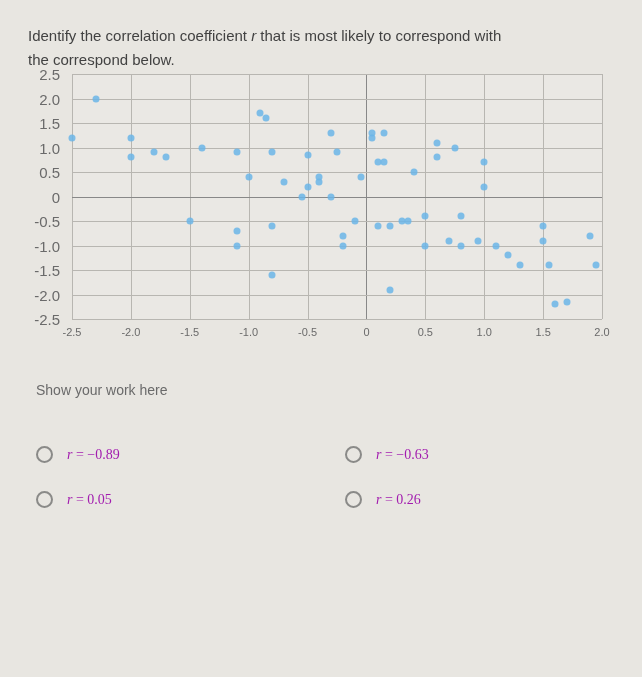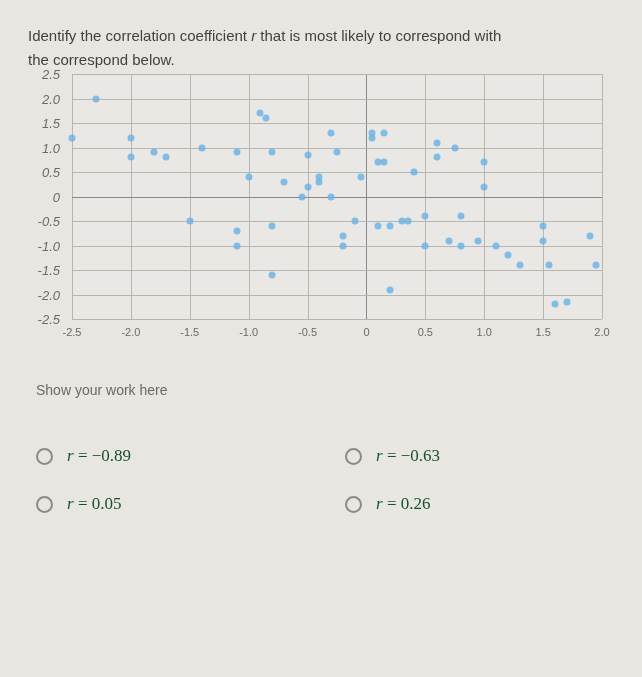--- a/index.html
+++ b/index.html
@@ -27,24 +27,23 @@
     }
     .y-labels {
       position: absolute;
       left: 0;
       top: 0;
       width: 38px;
       height: 245px;
       display: flex;
       flex-direction: column;
       justify-content: space-between;
-      font-size: 13px;
+      font-size: 15px;
       color: #6a6a6a;
       text-align: right;
-      font-style: italic;
     }
     .y-labels span { line-height: 1; transform: translateY(-50%); }
     .y-labels span:first-child { transform: translateY(0); }
     .y-labels span:last-child { transform: translateY(-100%); }
     .plot-area {
       position: absolute;
       left: 44px;
       top: 0;
       width: 530px;
       height: 245px;
@@ -97,21 +96,21 @@
     }
     .radio {
       width: 17px;
       height: 17px;
       border: 2px solid #8a8a88;
       border-radius: 50%;
       flex-shrink: 0;
       background: transparent;
     }
     .option-label .r { font-style: italic; font-family: 'Times New Roman', serif; }
-    .option-label { color: #14532d; font-family: 'Times New Roman', serif; font-size: 17px;}
+    .option-label { color: #a21caf; font-family: 'Times New Roman', serif; font-size: 14px;}
   </style>
 </head>
 <body>
 
 <div class="question-text">
   <span>Identify the correlation coefficient </span><span class="r">r</span><span> that is most likely to correspond with</span><br>
   <span>the correspond below.</span>
 </div>
 
 <div class="chart-wrap">

